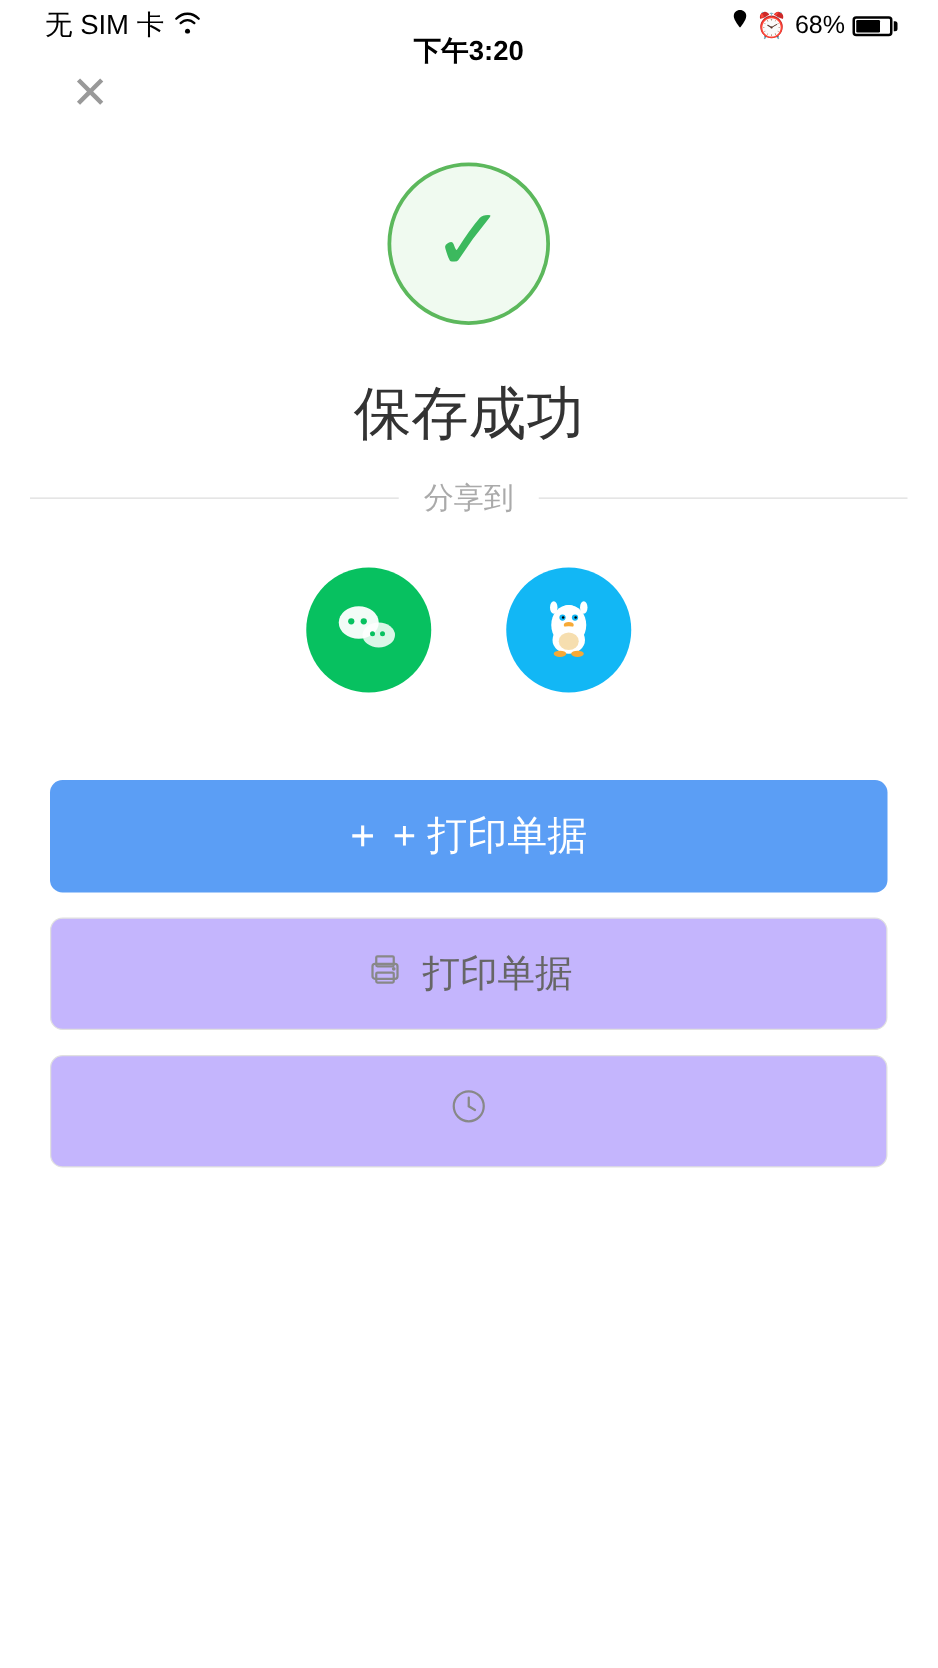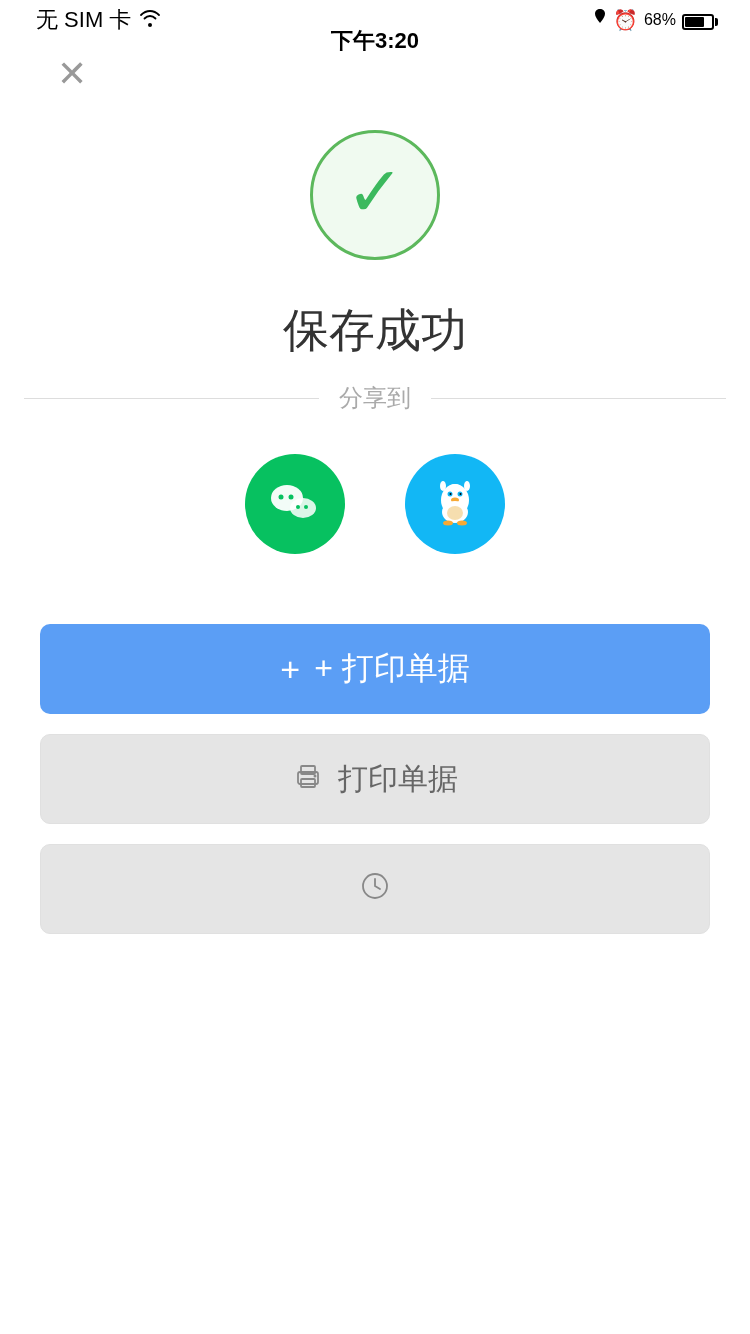--- a/index.html
+++ b/index.html
@@ -192,21 +192,21 @@
       display: flex;
       align-items: center;
       justify-content: center;
       gap: 14px;
     }
     .btn-primary {
       background: #5b9ef5;
       color: #fff;
     }
     .btn-secondary {
-      background: #e5e5e5;
+      background: #c4b5fd;
       color: #666;
       border: 1px solid #e0e0e0;
     }
   </style>
 </head>
 <body>
 
 <div class="status-bar">
   <div class="status-left">
     <span>无 SIM 卡</span>
@@ -219,21 +219,21 @@
     </span>
   </div>
   <div class="status-center">下午3:20</div>
   <div class="status-right">
     <span>
       <svg width="14" height="18" viewBox="0 0 14 18" fill="none">
         <path d="M7 0C4.2 0 2 2.1 2 4.7c0 3.5 5 9.3 5 9.3s5-5.8 5-9.3C12 2.1 9.8 0 7 0z" fill="#000"></path>
       </svg>
     </span>
     <span>⏰</span>
-    <span style="font-size:16px;">68%</span>
+    <span style="font-size:20px;">68%</span>
     <span>
       <span class="battery-icon">
           <span class="battery-fill"></span>
         </span>
     </span>
   </div>
 </div>
 
 <div class="close-btn">
   <span class="close-x">✕</span>

